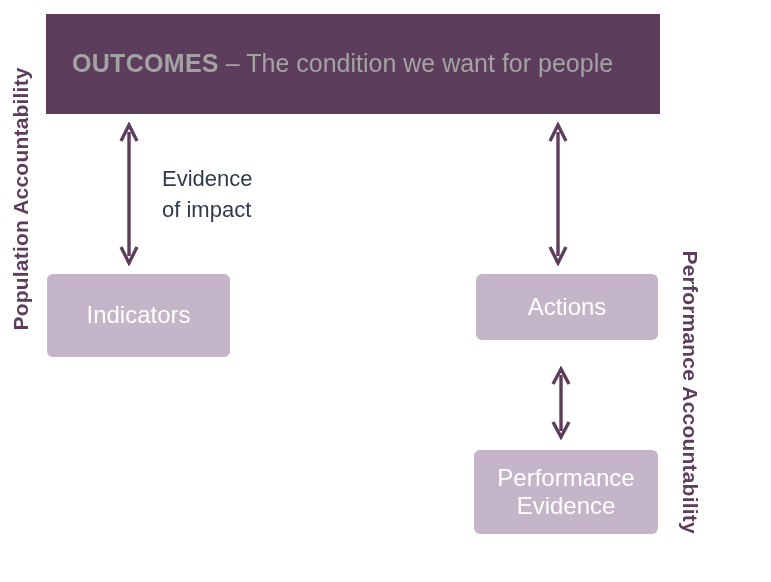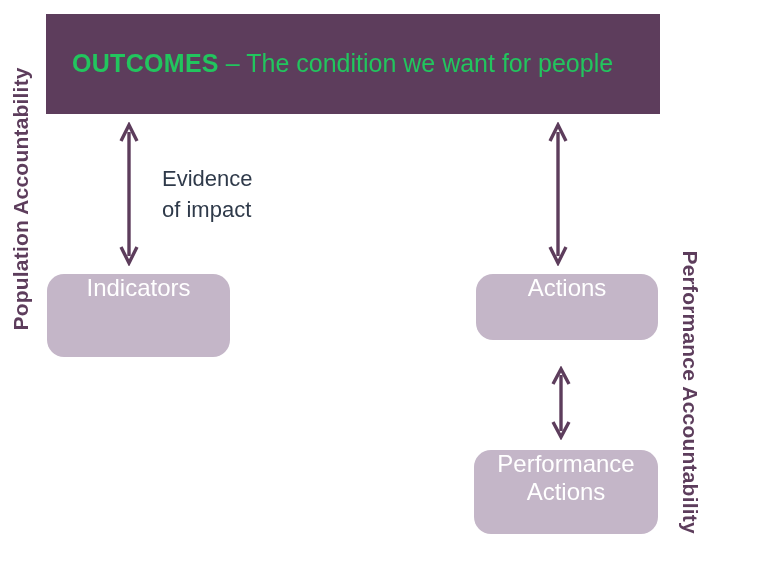--- a/index.html
+++ b/index.html
@@ -53,40 +53,40 @@
     top: 14px;
     width: 614px;
     height: 100px;
     background: #5D3D5C;
     display: flex;
     align-items: center;
     box-sizing: border-box;
     padding-left: 26px;
   }
   #outcomes-banner .banner-text {
-    color: #22c55e;
+    color: #a3a3a3;
     font-size: 25px;
     line-height: 1.1;
     white-space: nowrap;
   }
   #outcomes-banner .banner-strong {
     font-weight: bold;
     letter-spacing: 0.3px;
   }
   #outcomes-banner .banner-rest {
     font-weight: normal;
   }
 
   
   .node-box {
     position: absolute;
     background: #C4B6C8;
-    border-radius: 17px;
+    border-radius: 6px;
     display: flex;
-    align-items: flex-start;
+    align-items: center;
     justify-content: center;
     text-align: center;
     color: #ffffff;
     font-size: 24px;
     line-height: 1.18;
   }
   #box-indicators {
     left: 47px;
     top: 274px;
     width: 183px;
@@ -183,16 +183,16 @@
   <div class="node-box" id="box-indicators">
     <span class="box-label">Indicators</span>
   </div>
 
   <div class="node-box" id="box-actions">
     <span class="box-label">Actions</span>
   </div>
 
   <div class="node-box" id="box-performance-measures">
     <span class="box-label">Performance
-Actions</span>
+Evidence</span>
   </div>
 
 </div>
 
 </body></html>

